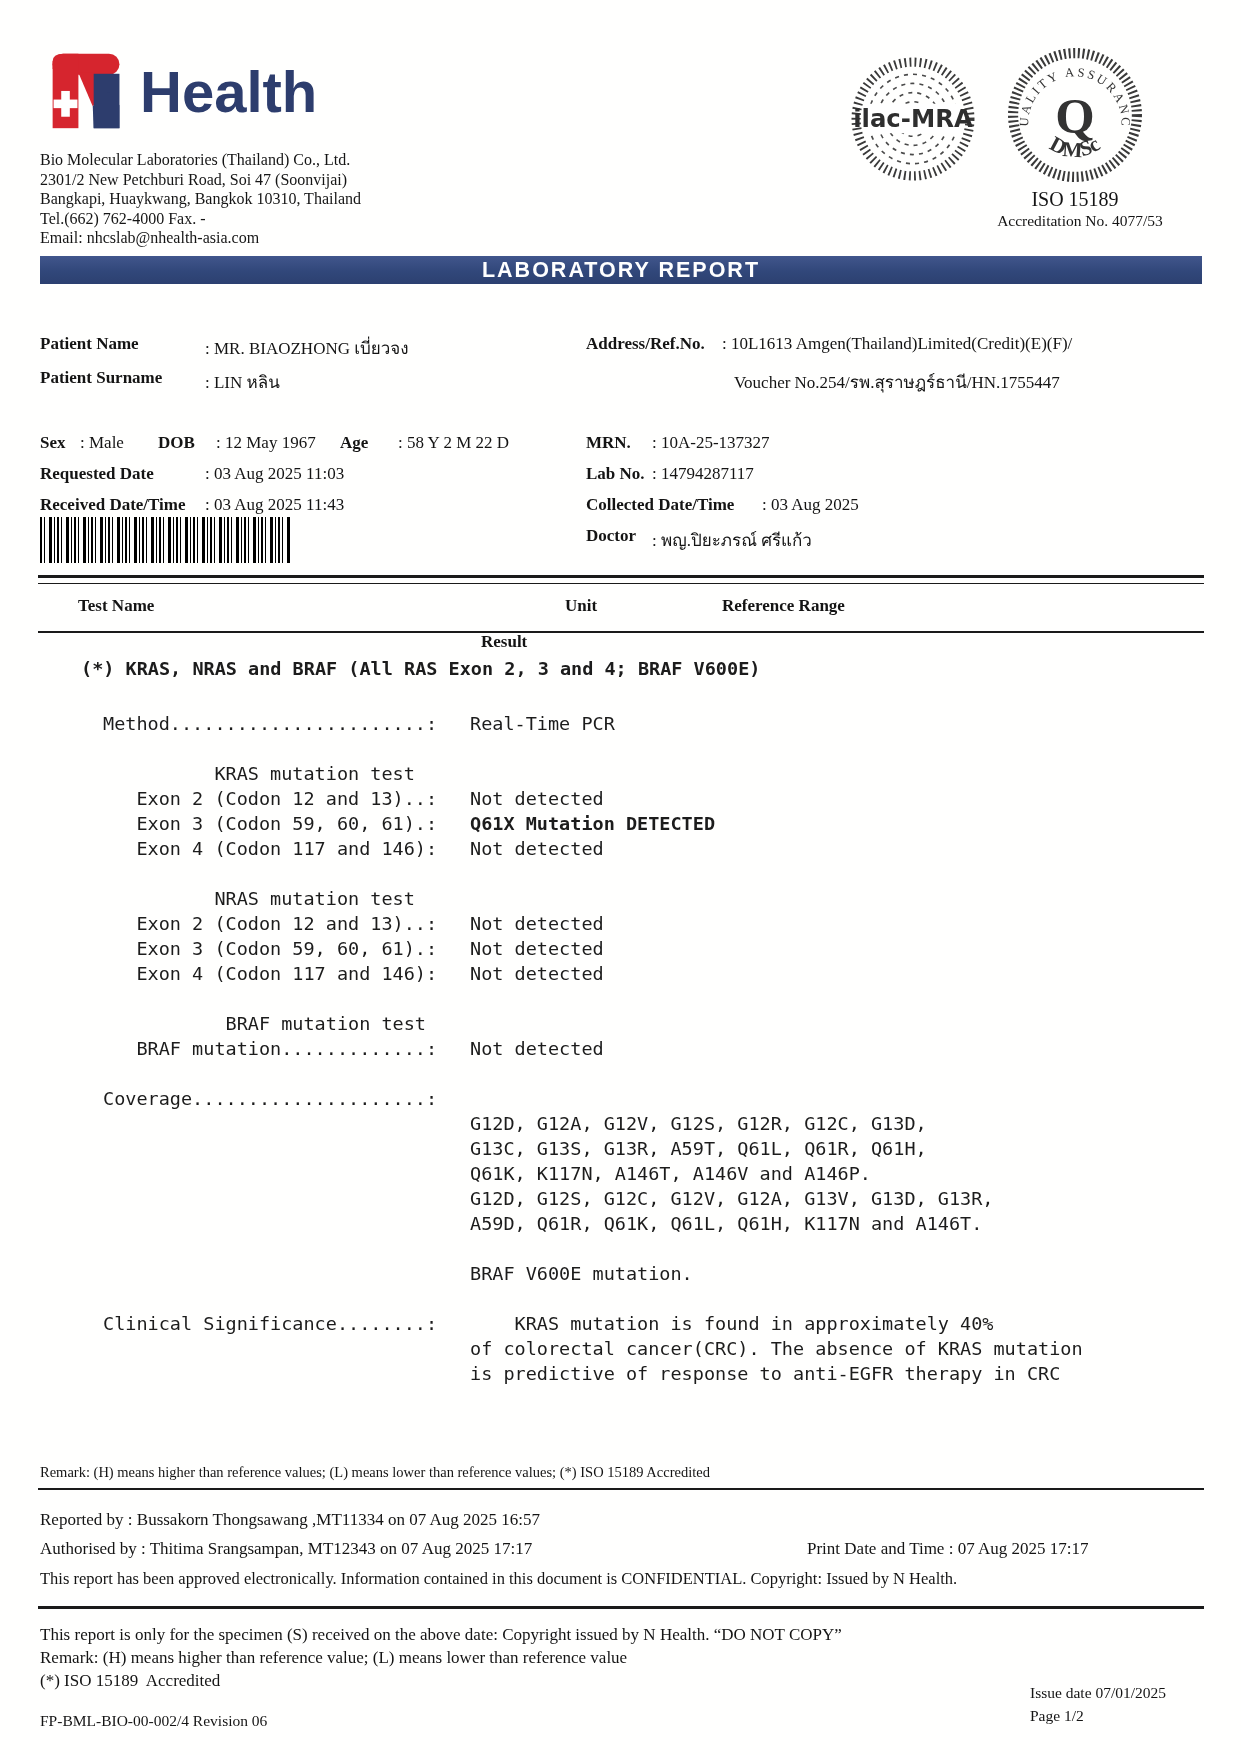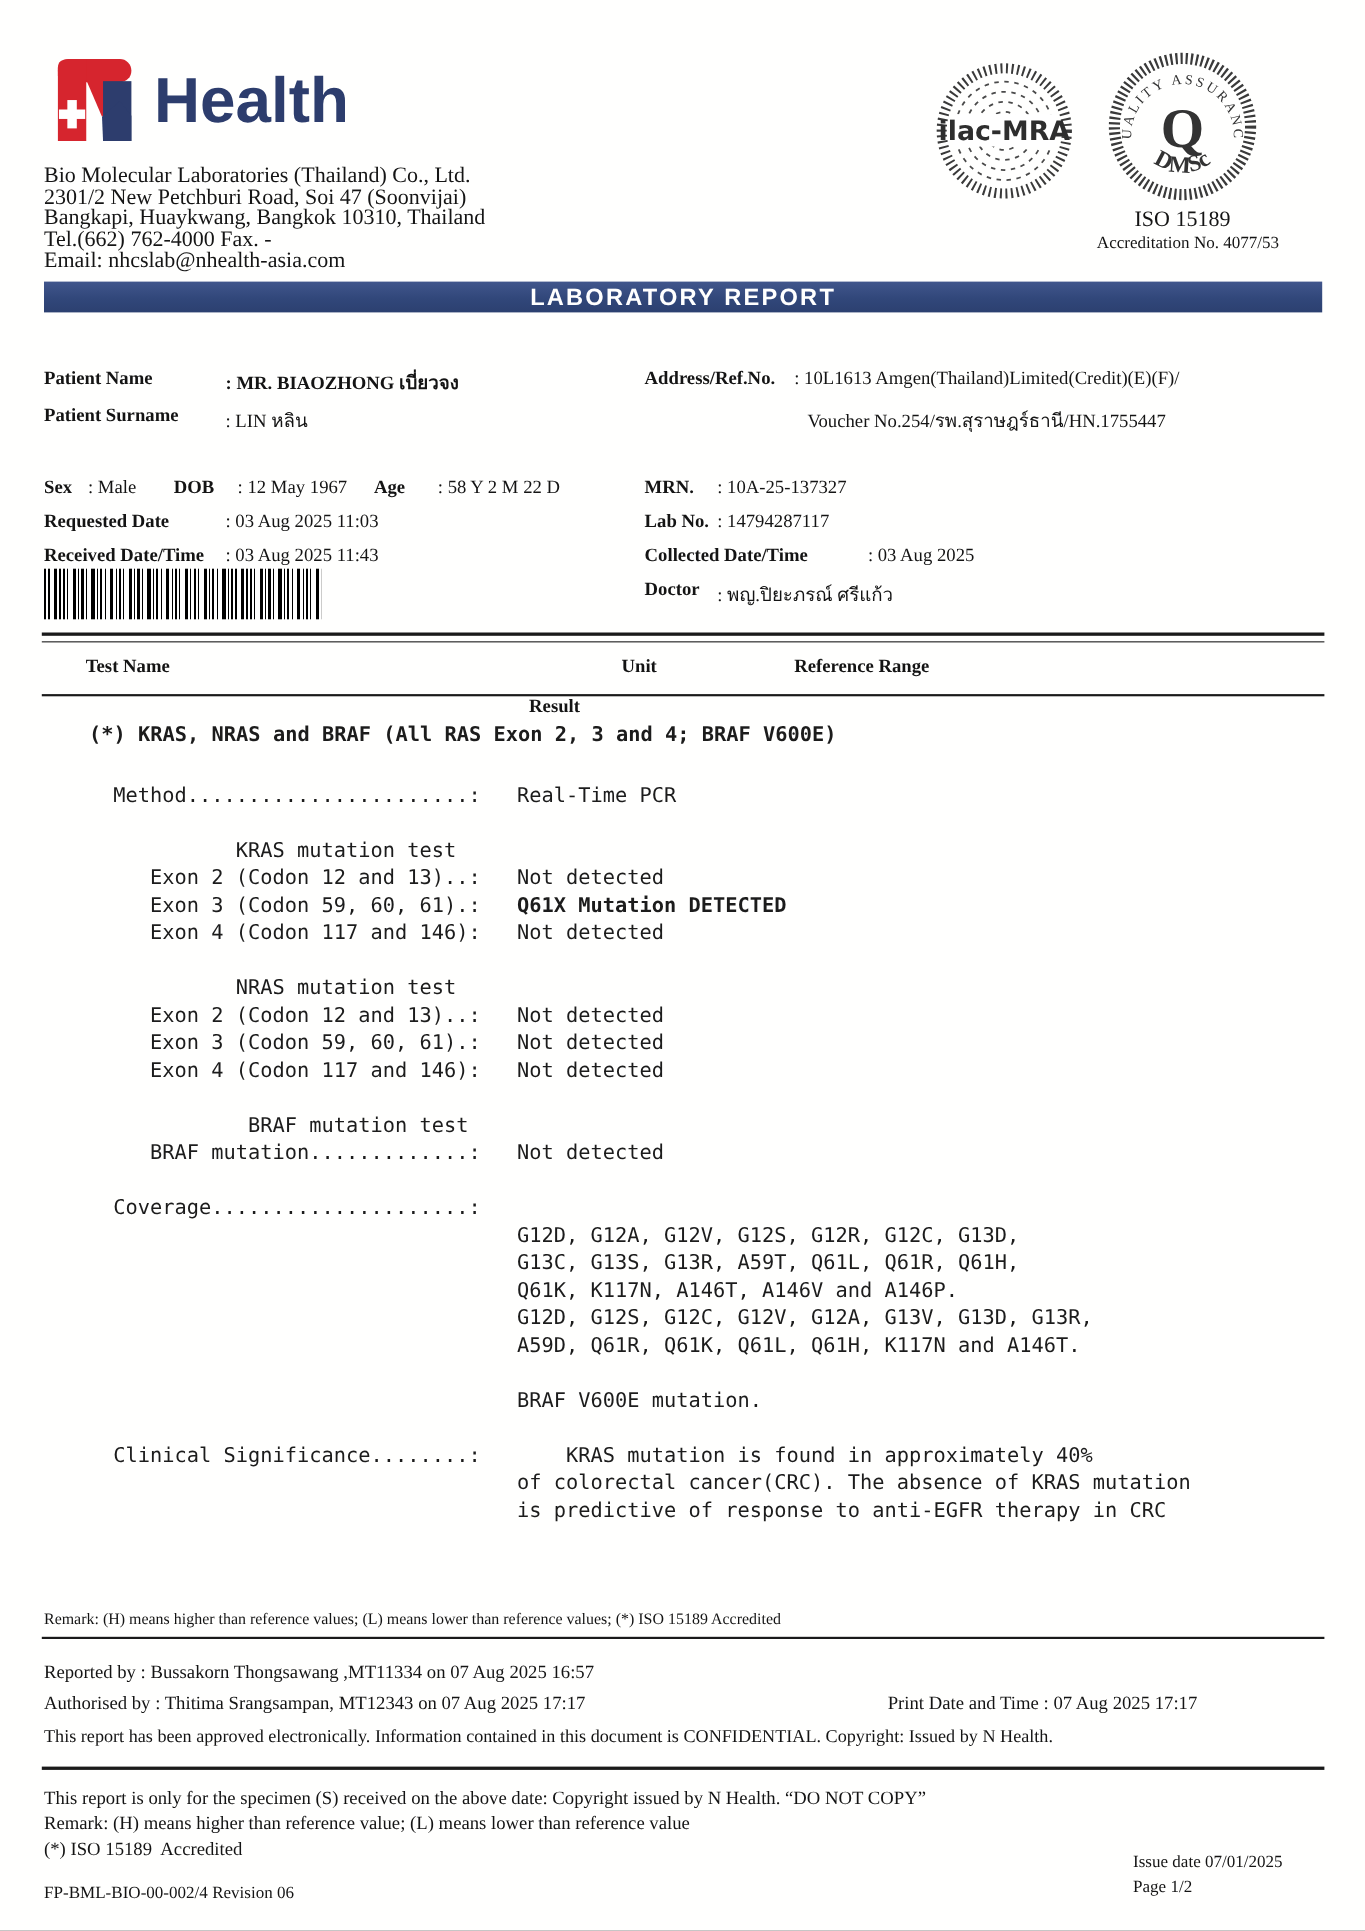--- a/index.html
+++ b/index.html
@@ -4,21 +4,21 @@
 <style>
   html,body{margin:0;padding:0;background:#9a9a9a;}
   .page{
     position:relative;width:1241px;height:1755px;margin:0 auto;
     background:#fffffe;overflow:hidden;
     font-family:"Liberation Serif","DejaVu Serif",serif;color:#141414;
   }
   .abs{position:absolute;}
   
   .brand-text{font-family:"Liberation Sans","DejaVu Sans",sans-serif;font-weight:bold;font-size:58px;color:#2d3d6d;letter-spacing:0px;}
-  .addr{font-size:20px;line-height:19.5px;color:#151515;}
+  .addr{font-size:16px;line-height:19.5px;color:#151515;}
   .iso-line{font-size:20px;}
   .accr-line{font-size:15.5px;}
   
   .banner{
     left:40px;top:256px;width:1162px;height:28px;
     background:linear-gradient(180deg,#41568c 0%,#31477a 55%,#2c4070 100%);
     display:flex;align-items:center;justify-content:center;
   }
   .banner span{font-family:"Liberation Sans","DejaVu Sans",sans-serif;font-weight:bold;font-size:21.5px;letter-spacing:2px;color:#ffffff;}
   
@@ -113,21 +113,21 @@
     </svg>
   </div>
   <div class="abs iso-line" style="left:1006px;top:188px;width:138px;text-align:center;">ISO 15189</div>
   <div class="abs accr-line" style="left:960px;top:212px;width:240px;text-align:center;">Accreditation No. 4077/53</div>
 
   <div class="abs banner">
     <span>LABORATORY REPORT</span>
   </div>
 
   <span class="abs plabel" style="left:40px;top:334px;">Patient Name</span>
-  <span class="abs pvalue" style="left:205px;top:334px;font-weight:bold;">: MR. BIAOZHONG เบี่ยวจง</span>
+  <span class="abs pvalue" style="left:205px;top:334px;">: MR. BIAOZHONG เบี่ยวจง</span>
   <span class="abs plabel" style="left:586px;top:334px;">Address/Ref.No.</span>
   <span class="abs pvalue" style="left:722px;top:334px;">: 10L1613 Amgen(Thailand)Limited(Credit)(E)(F)/</span>
 
   <span class="abs plabel" style="left:40px;top:368px;">Patient Surname</span>
   <span class="abs pvalue" style="left:205px;top:368px;">: LIN หลิน</span>
   <span class="abs pvalue" style="left:734px;top:368px;">Voucher No.254/รพ.สุราษฎร์ธานี/HN.1755447</span>
 
   <span class="abs plabel" style="left:40px;top:433px;">Sex</span>
   <span class="abs pvalue" style="left:80px;top:433px;">: Male</span>
   <span class="abs plabel" style="left:158px;top:433px;">DOB</span>
@@ -138,21 +138,21 @@
   <span class="abs pvalue" style="left:652px;top:433px;">: 10A-25-137327</span>
 
   <span class="abs plabel" style="left:40px;top:464px;">Requested Date</span>
   <span class="abs pvalue" style="left:205px;top:464px;">: 03 Aug 2025 11:03</span>
   <span class="abs plabel" style="left:586px;top:464px;">Lab No.</span>
   <span class="abs pvalue" style="left:652px;top:464px;">: 14794287117</span>
 
   <span class="abs plabel" style="left:40px;top:495px;">Received Date/Time</span>
   <span class="abs pvalue" style="left:205px;top:495px;">: 03 Aug 2025 11:43</span>
   <span class="abs plabel" style="left:586px;top:495px;">Collected Date/Time</span>
-  <span class="abs pvalue" style="left:762px;top:495px;margin-left:27px;">: 03 Aug 2025</span>
+  <span class="abs pvalue" style="left:762px;top:495px;">: 03 Aug 2025</span>
 
   <span class="abs plabel" style="left:586px;top:526px;">Doctor</span>
   <span class="abs pvalue" style="left:652px;top:526px;">: พญ.ปิยะภรณ์ ศรีแก้ว</span>
 
   <div class="abs barcode"></div>
 
   <div class="abs rule rule-double"></div>
   <span class="abs thead" style="left:78px;top:596px;">Test Name</span>
   <span class="abs thead" style="left:481px;top:596px;margin-top:36px;">Result</span>
   <span class="abs thead" style="left:565px;top:596px;">Unit</span>

